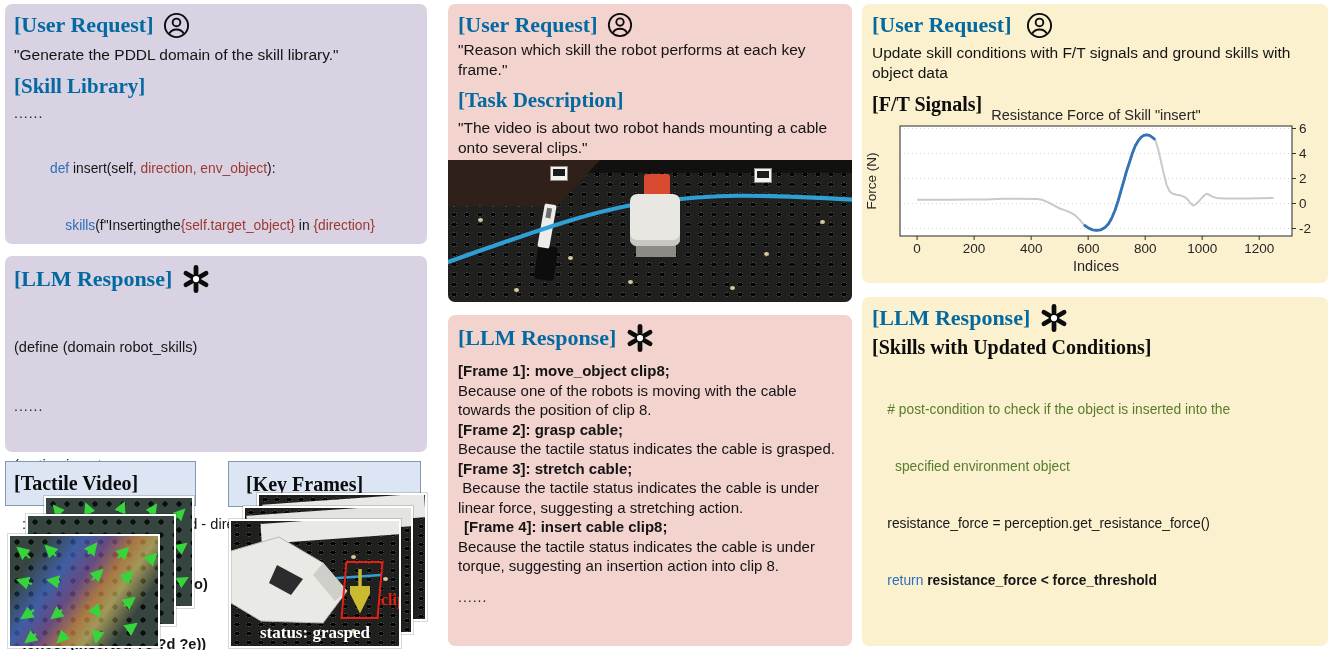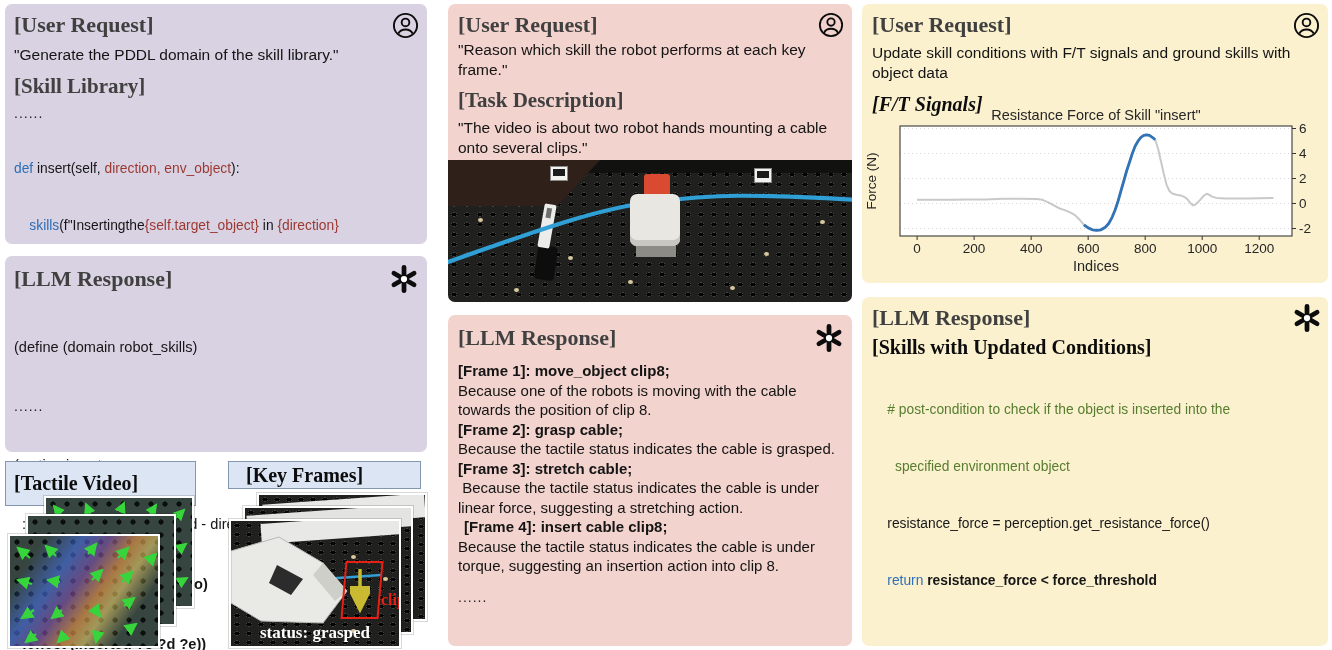--- a/index.html
+++ b/index.html
@@ -3,21 +3,21 @@
 <meta charset="utf-8">
 <style>
   html,body{margin:0;padding:0;background:#ffffff;}
   #app{position:relative;width:1332px;height:650px;background:#ffffff;
        font-family:"Liberation Sans",sans-serif;color:#141414;overflow:hidden;}
   .panel{position:absolute;border-radius:7px;}
   .purple{background:#d8d2e2;}
   .pink{background:#f2d3ce;}
   .cream{background:#fbf1cf;}
   .hdr{display:flex;align-items:center;gap:9px;font-family:"Liberation Serif",serif;
-       font-weight:bold;font-size:22px;color:#404040;line-height:1.1;justify-content:space-between;}
+       font-weight:bold;font-size:22px;color:#0369a1;line-height:1.1;}
   .hdr2{font-family:"Liberation Serif",serif;font-weight:bold;font-size:19px;color:#0c0c0c;line-height:1.2;}
   .body-txt{font-size:15.5px;line-height:1.32;color:#141414;}
   .code{font-size:13.8px;line-height:1.38;white-space:pre-wrap;color:#161616;}
   .code-line{white-space:pre-wrap;}
   .dots{font-size:14px;letter-spacing:1px;color:#222;}
   .tk-kw{color:#2e6fb7;}
   .tk-var{color:#9c3932;}
   .tk-varb{color:#9c3932;font-weight:bold;}
   .tk-cmt{color:#567d2e;}
   .tk-b{font-weight:bold;}
@@ -79,21 +79,21 @@
   <div class="panel purple" style="left:5px;top:4px;width:422px;height:240px;padding:8px 8px 0 9px;box-sizing:border-box;">
     <div class="hdr">
       <span>[User Request]</span>
       <svg class="icon-svg" width="27" height="27" viewBox="0 0 24 24">
           <use href="#user-icon-g"></use>
         </svg>
     </div>
     <div class="body-txt" style="margin-top:6px;">"Generate the PDDL domain of the skill library."</div>
     <div class="hdr" style="margin-top:10px;font-size:21px;">[Skill Library]</div>
     <div class="dots" style="margin-top:6px;">......</div>
-    <div class="code" style="margin-top:0;">
+    <div class="code" style="margin-top:0;margin-left:36px;">
       <div class="code-line"><span class="tk-kw">def </span><span>insert(self, </span><span class="tk-var">direction, env_object</span><span>):</span></div>
       <div class="code-line"><span>    </span><span class="tk-kw">skills</span><span>(f"Insertingthe</span><span class="tk-var">{self.target_object}</span><span> in </span><span class="tk-var">{direction}</span></div>
       <div class="code-line"><span>    into </span><span class="tk-var">{env_object}</span><span> and then loses contact")</span></div>
       <div class="code-line"><span>    robot_controller.insert(direction, env_object)</span></div>
     </div>
     <div class="dots">......</div>
   </div>
 
   <div class="panel purple" style="left:5px;top:256px;width:422px;height:196px;padding:8px 8px 0 9px;box-sizing:border-box;">
     <div class="hdr">
@@ -107,21 +107,21 @@
       <div class="code-line dots"><span>......</span></div>
       <div class="code-line"><span>(:action insert</span></div>
       <div class="code-line"><span>  :parameters (?o - object ?d - direction </span><span class="tk-b">?e - env_object)</span></div>
       <div class="code-line"><span class="tk-b">  :precondition (grasped ?o)</span></div>
       <div class="code-line"><span class="tk-b">  :effect (inserted ?o ?d ?e))</span></div>
       
     </div>
   </div>
 
   <div class="label-box" style="left:5px;top:461px;width:191px;height:45px;">[Tactile Video]</div>
-  <div class="label-box" style="left:228px;top:461px;width:193px;height:28px;padding-left:17px;">[Key Frames]</div>
+  <div class="label-box" style="left:228px;top:461px;width:193px;height:46px;padding-left:17px;">[Key Frames]</div>
 
   <div class="abs" style="left:8px;top:496px;width:186px;height:152px;">
     <div class="frame tact" style="left:36px;top:0;width:150px;height:112px;">
       <svg width="146" height="108">
         <g stroke="#37d53c" stroke-width="2">
           <line x1="16" y1="18" x2="8" y2="8" marker-end="url(#ah)"></line>
             <line x1="44" y1="16" x2="40" y2="6" marker-end="url(#ah)"></line>
           <line x1="74" y1="14" x2="78" y2="5" marker-end="url(#ah)"></line>
             <line x1="104" y1="16" x2="110" y2="7" marker-end="url(#ah)"></line>
           <line x1="130" y1="20" x2="138" y2="12" marker-end="url(#ah)"></line>
@@ -253,21 +253,21 @@
   </div>
 
   <div class="panel cream" style="left:862px;top:4px;width:466px;height:279px;padding:8px 8px 0 10px;box-sizing:border-box;">
     <div class="hdr" style="gap:14px;">
       <span>[User Request]</span>
       <svg class="icon-svg" width="27" height="27" viewBox="0 0 24 24">
           <use href="#user-icon-g"></use>
         </svg>
     </div>
     <div class="body-txt" style="margin-top:4px;">Update skill conditions with F/T signals and ground skills with object data</div>
-    <div class="hdr2" style="margin-top:8px;font-size:20px;font-style:italic;">[F/T Signals]</div>
+    <div class="hdr2" style="margin-top:8px;font-size:20px;">[F/T Signals]</div>
     <svg id="force-chart" class="chart-wrap" style="left:2px;top:104px;width:460px;height:172px;" viewBox="0 0 460 172">
         <rect x="36" y="18" width="392" height="110" fill="#ffffff"></rect>
         <line x1="36" x2="428" y1="20.5" y2="20.5" stroke="#cccccc" stroke-width="0.8" stroke-dasharray="1,3"></line>
         <line x1="36" x2="428" y1="45.5" y2="45.5" stroke="#cccccc" stroke-width="0.8" stroke-dasharray="1,3"></line>
         <line x1="36" x2="428" y1="70.5" y2="70.5" stroke="#cccccc" stroke-width="0.8" stroke-dasharray="1,3"></line>
         <line x1="36" x2="428" y1="95.49999999999999" y2="95.49999999999999" stroke="#cccccc" stroke-width="0.8" stroke-dasharray="1,3"></line>
         <line x1="36" x2="428" y1="120.49999999999999" y2="120.49999999999999" stroke="#cccccc" stroke-width="0.8" stroke-dasharray="1,3"></line>
         <line x1="428" x2="432" y1="20.5" y2="20.5" stroke="#333" stroke-width="1"></line>
         <text x="435" y="25" font-size="13.5">6</text>
         <line x1="428" x2="432" y1="45.5" y2="45.5" stroke="#333" stroke-width="1"></line>

